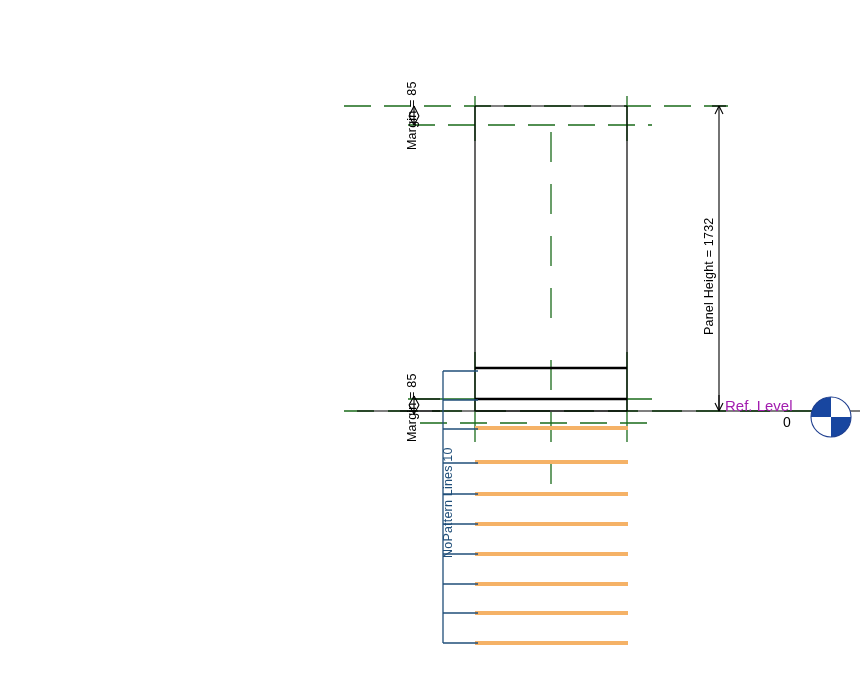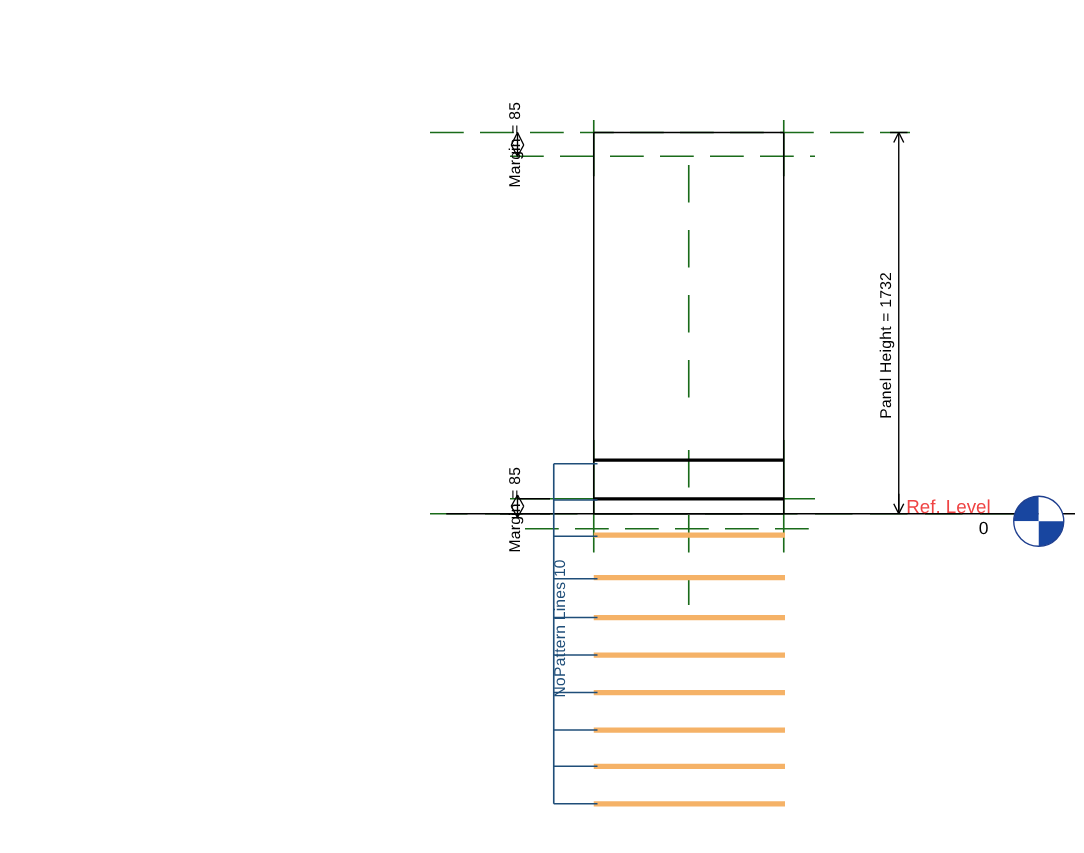--- a/index.html
+++ b/index.html
@@ -39,21 +39,21 @@
     color: #000000;
     font-size: 12.5px;
     letter-spacing: 0.2px;
   }
   .lbl-blue {
     color: #1f4e79;
     font-size: 12.5px;
     letter-spacing: 0.2px;
   }
   .lbl-ref {
-    color: #ef4444;
+    color: #a21caf;
     font-size: 15px;
   }
   .lbl-refval {
     color: #000000;
     font-size: 14px;
   }
 </style>
 </head>
 <body>
 

